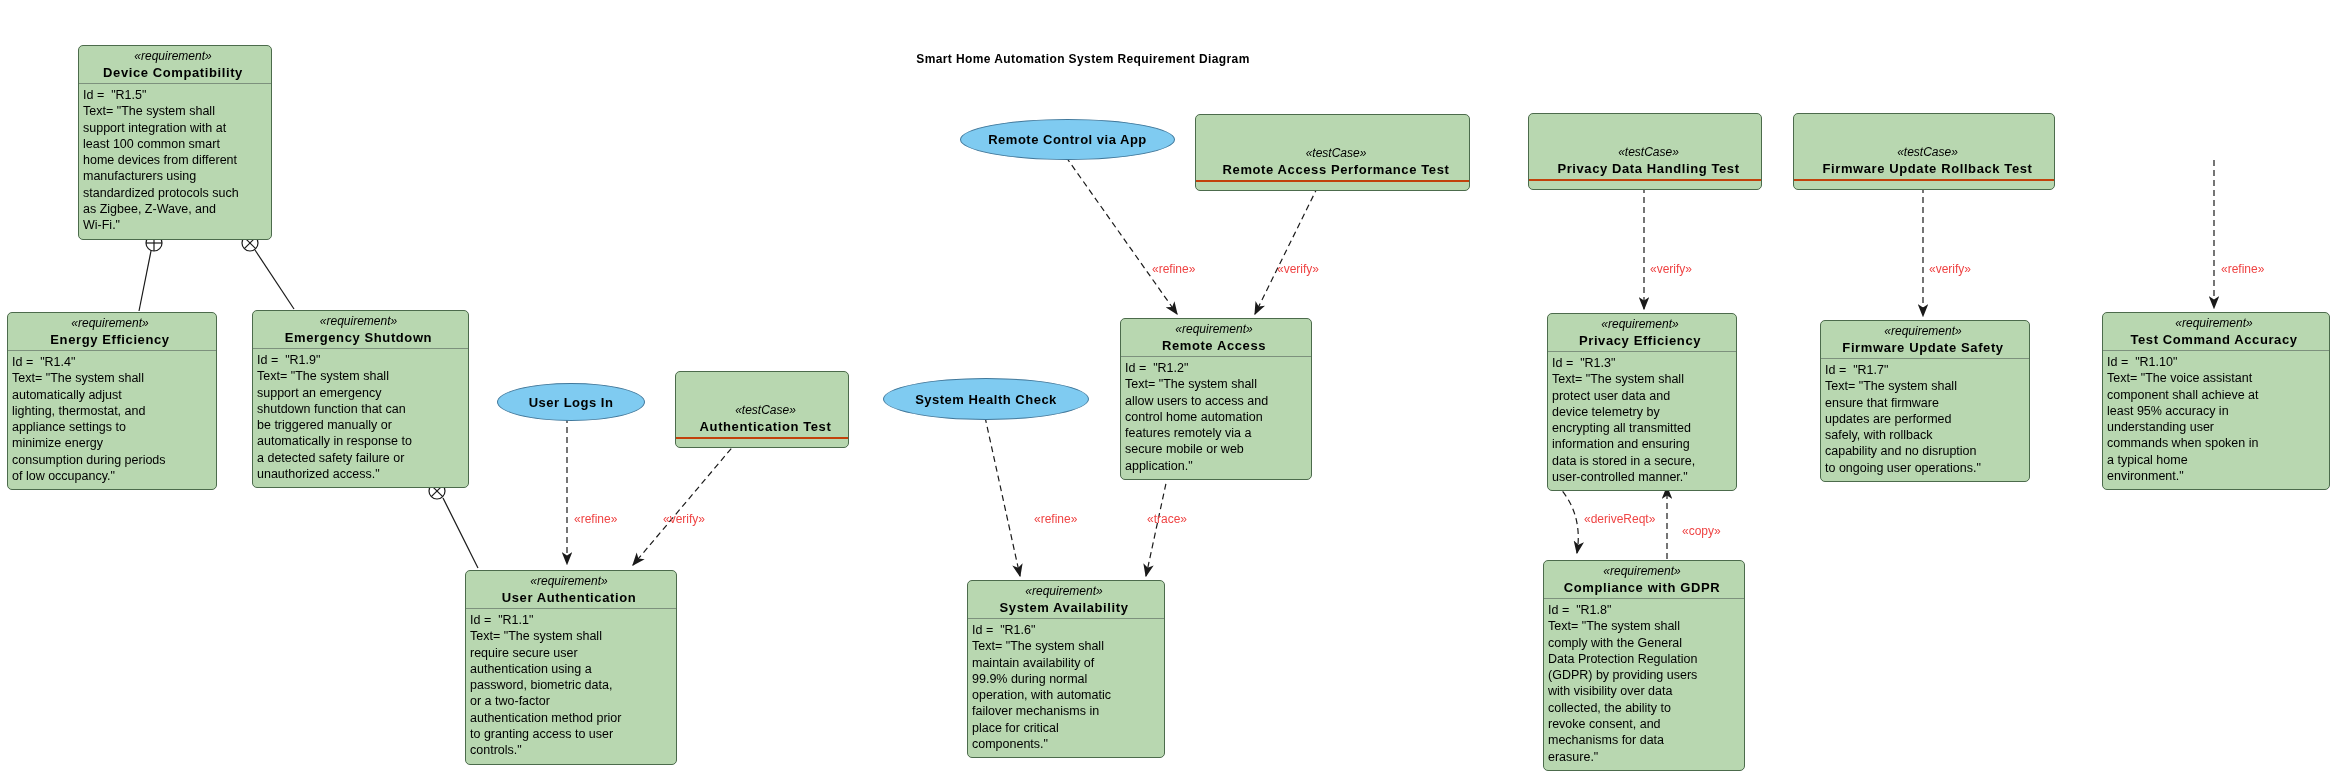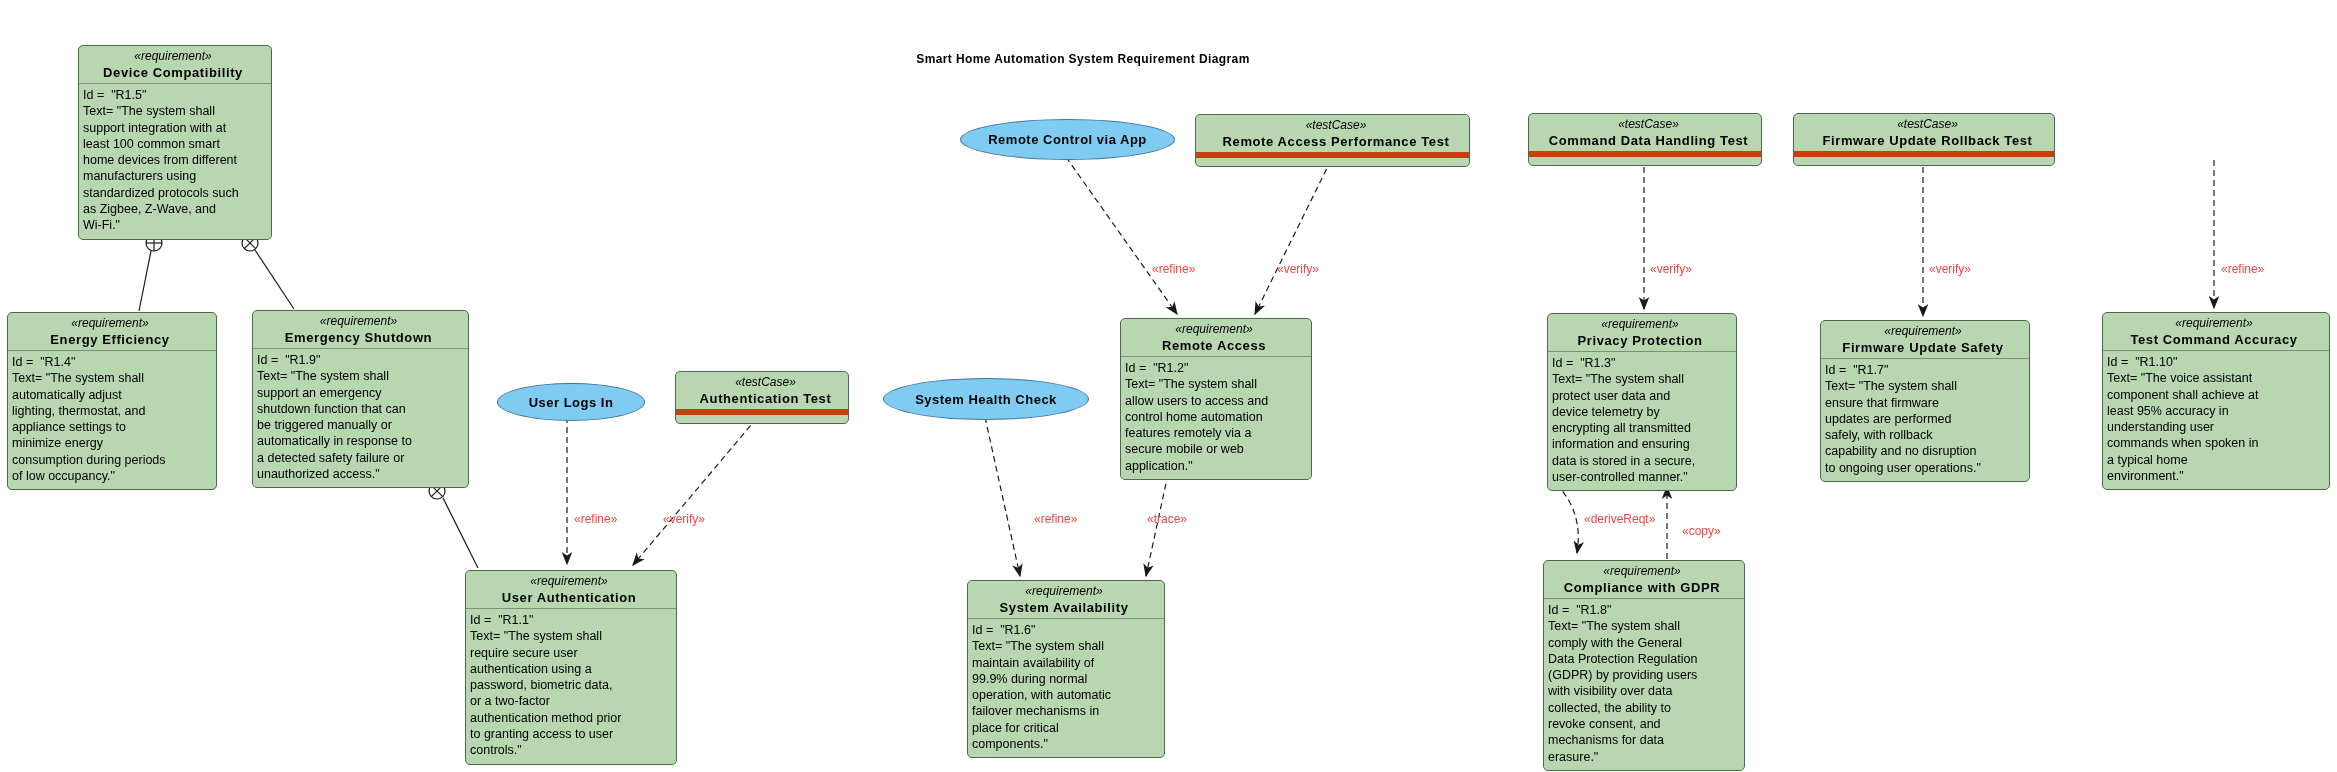--- a/index.html
+++ b/index.html
@@ -11,21 +11,21 @@
                  font-size:12px;font-weight:bold;letter-spacing:.4px;color:#000;margin-top:44px;}
 
   .req{position:absolute;background:#b8d7b0;border:1px solid #4c6b4c;border-radius:5px;
        box-shadow:0 0 0 0;}
   .req .hdr{border-bottom:1px solid #7d917d;padding:3px 8px 2px 4px;text-align:center;}
   .stereo{font-size:12px;font-style:italic;color:#000;line-height:15px;}
   .node-name{font-size:13px;font-weight:bold;letter-spacing:.6px;color:#000;line-height:17px;}
   .req .body{padding:3px 4px 5px 4px;font-size:12.5px;line-height:16.3px;white-space:pre-wrap;color:#000;}
 
   .tc{position:absolute;background:#b8d7b0;border:1px solid #4c6b4c;border-radius:5px;}
-  .tc .hdr{border-bottom:6px solid #c2410c;padding:3px 6px 2px 13px;text-align:center;}
+  .tc .hdr{border-bottom:2px solid #c2410c;padding:3px 6px 2px 13px;text-align:center;margin-top:28px;}
   .tc .empty{height:8px;}
 
   .uc{position:absolute;background:#7fcbf1;border:1.5px solid #41789b;border-radius:50%;
       display:flex;align-items:center;justify-content:center;text-align:center;}
   .uc .node-name{letter-spacing:.5px;}
 
   .edge-label{position:absolute;font-size:12px;color:#ef4444;white-space:nowrap;line-height:14px;}
 </style>
 </head>
 <body>
@@ -167,21 +167,21 @@
 99.9% during normal
 operation, with automatic
 failover mechanisms in
 place for critical
 components."</div>
   </div>
 
   <div class="req" style="left:1547px;top:313px;width:188px;">
     <div class="hdr">
       <div class="stereo">«requirement»</div>
-      <div class="node-name">Privacy Protection</div>
+      <div class="node-name">Privacy Efficiency</div>
     </div>
     <div class="body">Id =  "R1.3"
 Text= "The system shall
 protect user data and
 device telemetry by
 encrypting all transmitted
 information and ensuring
 data is stored in a secure,
 user-controlled manner."</div>
   </div>
@@ -244,21 +244,21 @@
     <div class="hdr">
       <div class="stereo">«testCase»</div>
       <div class="node-name">Remote Access Performance Test</div>
     </div>
     <div class="empty"></div>
   </div>
 
   <div class="tc" style="left:1528px;top:113px;width:232px;">
     <div class="hdr">
       <div class="stereo">«testCase»</div>
-      <div class="node-name">Command Data Handling Test</div>
+      <div class="node-name">Privacy Data Handling Test</div>
     </div>
     <div class="empty"></div>
   </div>
 
   <div class="tc" style="left:1793px;top:113px;width:260px;">
     <div class="hdr">
       <div class="stereo">«testCase»</div>
       <div class="node-name">Firmware Update Rollback Test</div>
     </div>
     <div class="empty"></div>

